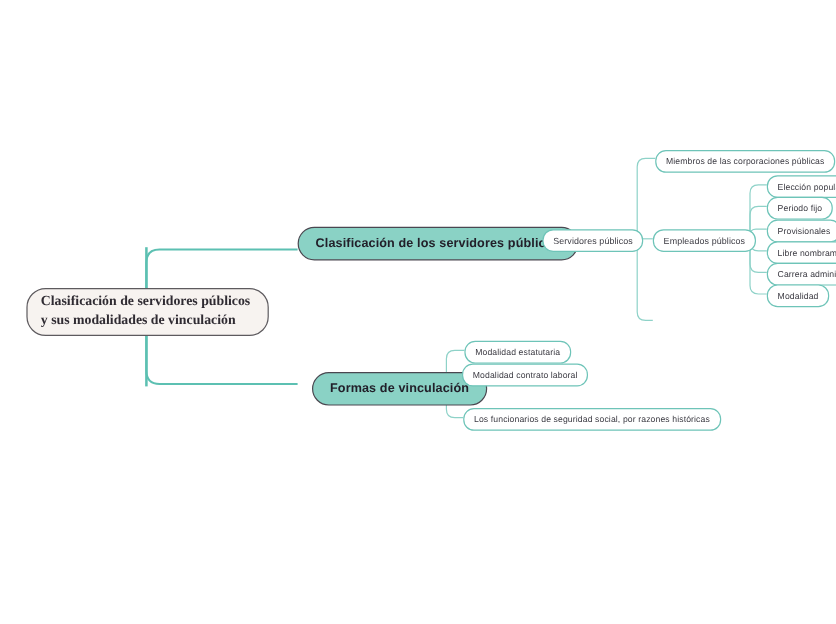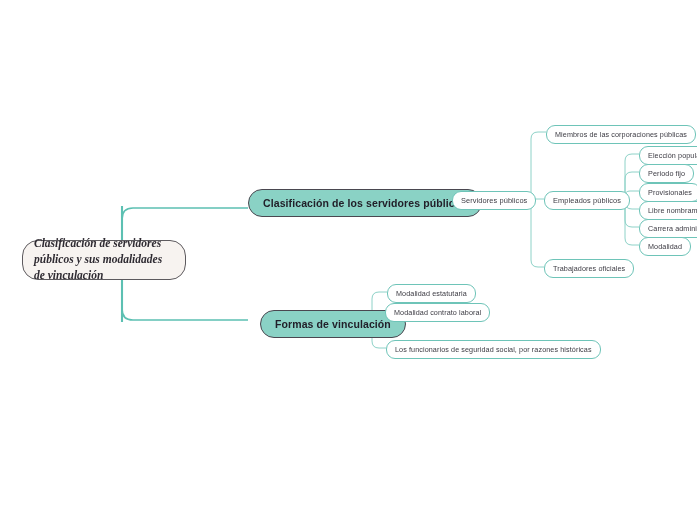--- a/index.html
+++ b/index.html
@@ -102,21 +102,21 @@
     <path d="M 617,199 L 625,199 L 625,202 Q 625,209 632,209 L 639,209" fill="none" stroke="#8ed2c8" stroke-width="1"></path>
     <path d="M 617,199 L 625,199 L 625,220 Q 625,227 632,227 L 639,227" fill="none" stroke="#8ed2c8" stroke-width="1"></path>
     <path d="M 617,199 L 625,199 L 625,238 Q 625,245 632,245 L 639,245" fill="none" stroke="#8ed2c8" stroke-width="1"></path>
 
     <path d="M 362,320 L 372,320 L 372,299 Q 372,292 379,292 L 387,292" fill="none" stroke="#8ed2c8" stroke-width="1"></path>
     <path d="M 362,320 L 372,320 L 372,317 Q 372,311 378,311 L 385,311" fill="none" stroke="#8ed2c8" stroke-width="1"></path>
     <path d="M 362,320 L 372,320 L 372,323 Q 372,330 379,330 L 386,330" fill="none" stroke="#8ed2c8" stroke-width="1"></path>
     <path d="M 362,320 L 372,320 L 372,341 Q 372,348 379,348 L 386,348" fill="none" stroke="#8ed2c8" stroke-width="1"></path>
   </svg>
 
-  <div class="node root" style="left:22px; top:240px; width:164px; height:40px;font-style:italic;">
+  <div class="node root" style="left:22px; top:240px; width:202px; height:40px;">
     <span>Clasificación de servidores públicos y sus modalidades de vinculación</span>
   </div>
 
   <div class="node branch" style="left:248px; top:189px;">
     <span>Clasificación de los servidores públicos</span>
   </div>
 
   <div class="node branch" style="left:260px; top:310px;">
     <span>Formas de vinculación</span>
   </div>
@@ -126,23 +126,20 @@
   </div>
 
   <div class="node leaf" style="left:546px; top:125px;">
     <span>Miembros de las corporaciones públicas</span>
   </div>
 
   <div class="node leaf mid" style="left:544px; top:191px;">
     <span>Empleados públicos</span>
   </div>
 
-  <div class="node leaf" style="left:544px; top:259px;">
-    <span>Trabajadores oficiales</span>
-  </div>
 
   <div class="node leaf" style="left:639px; top:146px;">
     <span>Elección popular</span>
   </div>
   <div class="node leaf" style="left:639px; top:164px;border-radius:9px;">
     <span>Periodo fijo</span>
   </div>
   <div class="node leaf" style="left:639px; top:183px;">
     <span>Provisionales</span>
   </div>

